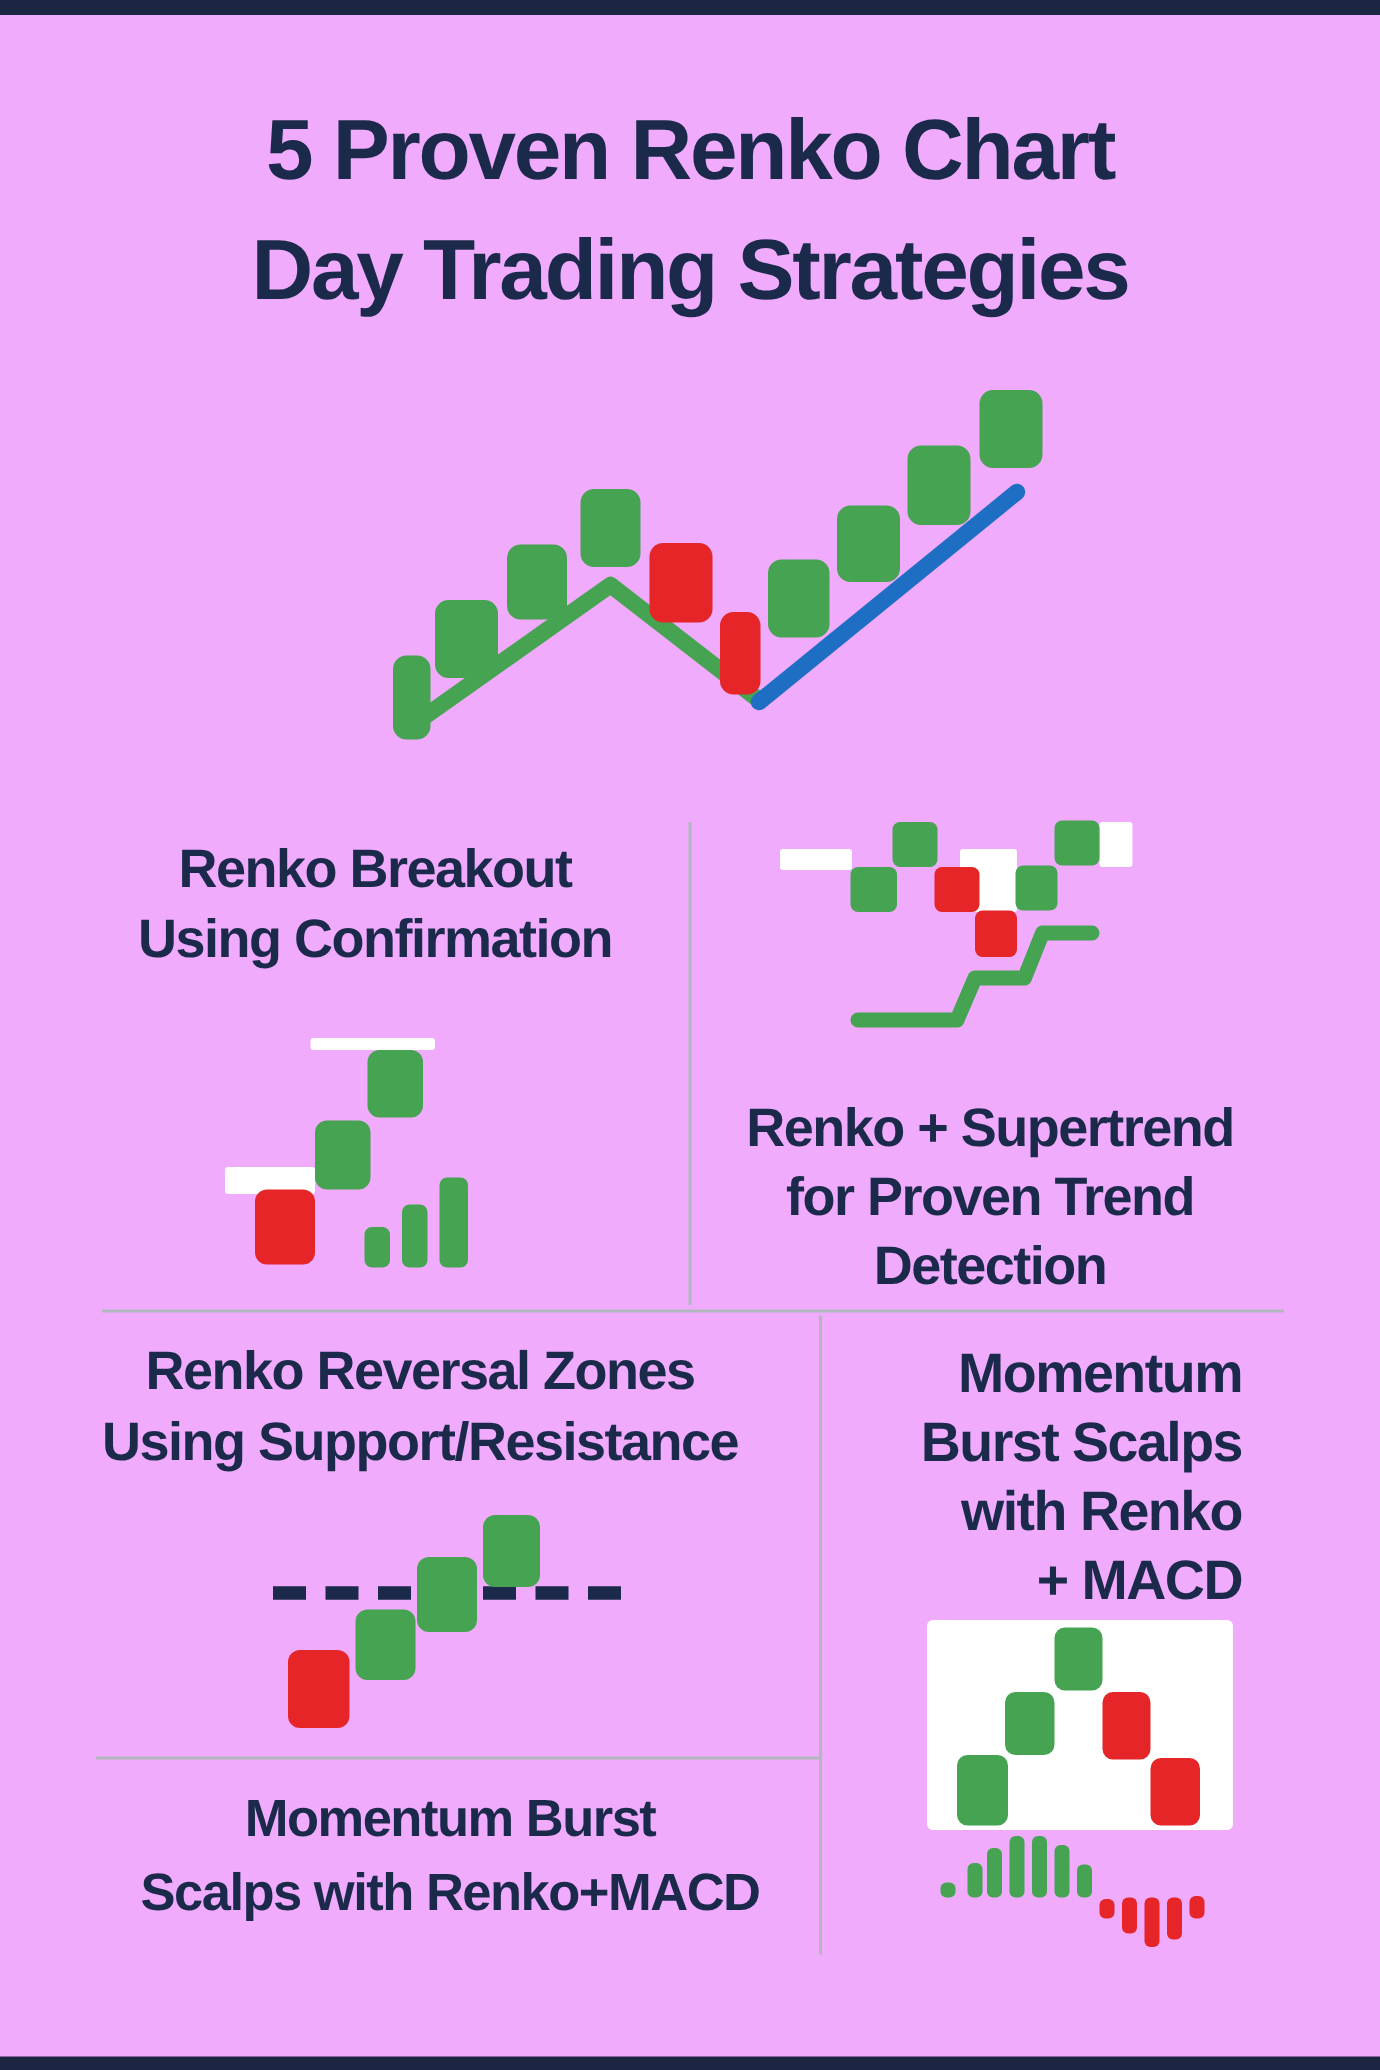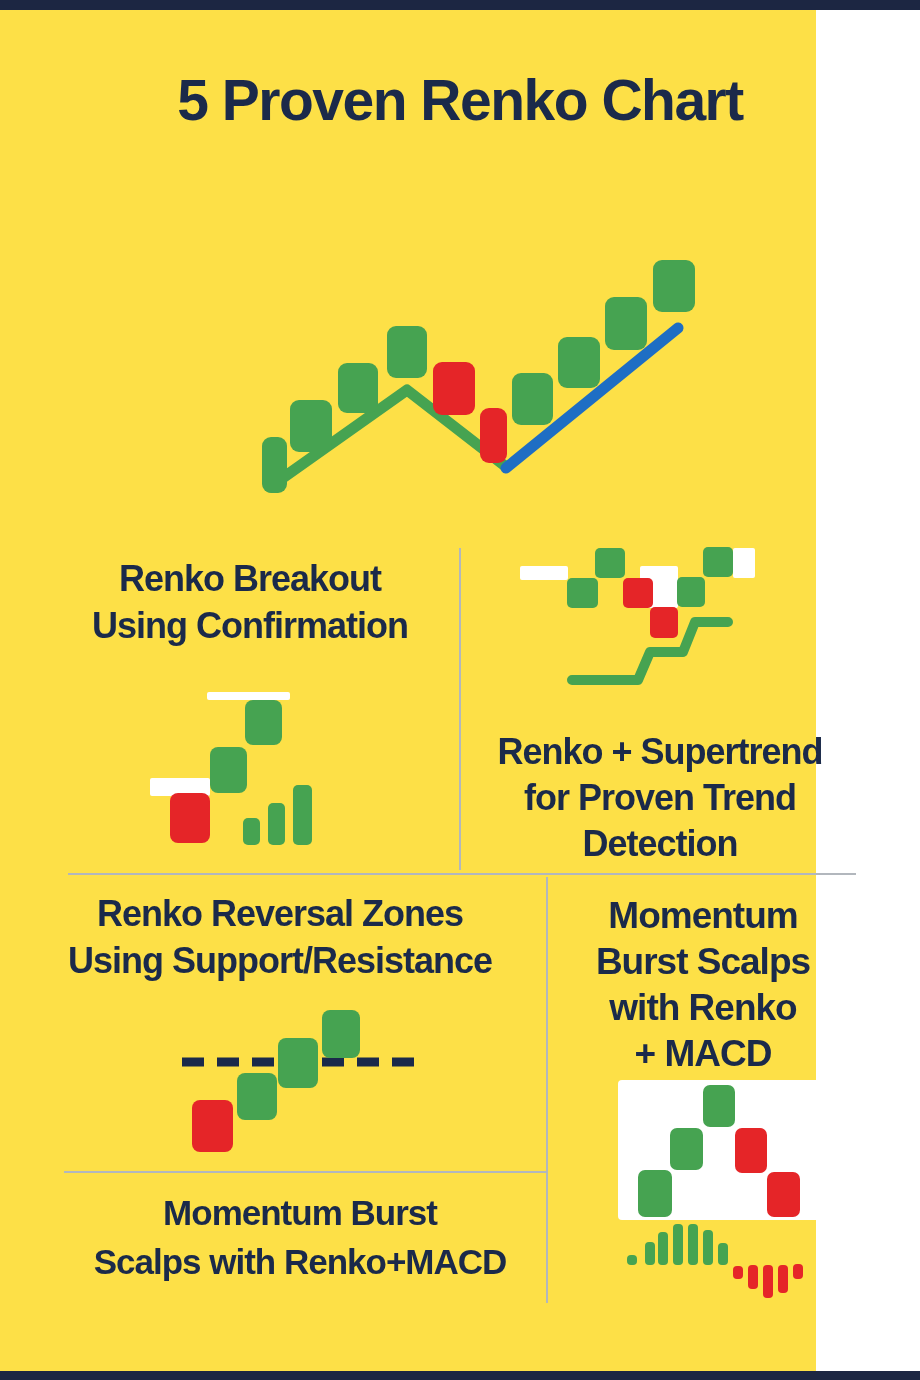--- a/index.html
+++ b/index.html
@@ -1,31 +1,31 @@
 <!DOCTYPE html>
 <html><head>
 <meta charset="utf-8">
 <style>
   html,body{margin:0;padding:0;}
   body{width:920px;height:1380px;overflow:hidden;}
   .poster{
-    position:relative;width:816px;height:1380px;
-    background:#fde047;
+    position:relative;width:920px;height:1380px;
+    background:#f0abfc;
     font-family:"Liberation Sans","DejaVu Sans",sans-serif;
     -webkit-font-smoothing:antialiased;
   }
   .edge{position:absolute;left:0;width:920px;background:#1c2642;}
   .edge.top{top:0;height:10px;}
   .edge.bottom{bottom:0;height:9px;}
   .h{position:absolute;font-weight:700;color:#1b2a4a;text-align:center;letter-spacing:-1px;margin:0;}
   .main-title{left:0;top:60px;width:920px;font-size:57px;line-height:80px;letter-spacing:-1.5px;}
   .q1-title{left:40px;top:536px;width:420px;font-size:36px;line-height:47px;margin-top:19px;}
   .q2-title{left:465px;top:729px;width:390px;font-size:36px;line-height:46px;}
   .q3-title{left:30px;top:890px;width:500px;font-size:36px;line-height:47px;}
-  .q4-title{left:553px;top:893px;width:300px;font-size:37px;line-height:46px;}
+  .q4-title{left:528px;top:893px;width:300px;font-size:37px;line-height:46px;text-align:right;}
   .footer-title{left:30px;top:1188px;width:540px;font-size:35px;line-height:49px;}
   .ill{position:absolute;display:block;}
   .ill.hero{left:230px;top:240px;width:480px;height:280px;}
   .ill.q1{left:140px;top:690px;width:190px;height:160px;}
   .ill.q2{left:510px;top:540px;width:250px;height:155px;}
   .ill.q3{left:175px;top:1000px;width:260px;height:165px;}
   .ill.q4{left:610px;top:1075px;width:220px;height:230px;}
   .divider{position:absolute;background:#b2b7bd;}
   .v1{left:459px;top:548px;width:2px;height:322px;}
   .hz1{left:68px;top:873px;width:788px;height:2px;}
@@ -34,20 +34,21 @@
 </style>
 </head>
 <body>
 
 <div class="poster">
 
   <div class="edge top"></div>
 
   <h1 class="h main-title">
     <div>5 Proven Renko Chart</div>
+    <div>Day Trading Strategies</div>
   </h1>
 
   <svg class="ill hero" viewBox="0 0 480 280">
       <polyline points="40,247 177,150 275,226" fill="none" stroke="#46a351" stroke-width="11" stroke-linecap="round" stroke-linejoin="round"></polyline>
       <polyline points="276,228 448,88" fill="none" stroke="#1e6ec4" stroke-width="11" stroke-linecap="round" stroke-linejoin="round"></polyline>
       <rect x="32" y="197" width="25" height="56" rx="9" fill="#46a351"></rect>
       <rect x="60" y="160" width="42" height="52" rx="9" fill="#46a351"></rect>
       <rect x="108" y="123" width="40" height="50" rx="9" fill="#46a351"></rect>
       <rect x="157" y="86" width="40" height="52" rx="9" fill="#46a351"></rect>
       <rect x="203" y="122" width="42" height="53" rx="9" fill="#e52528"></rect>

